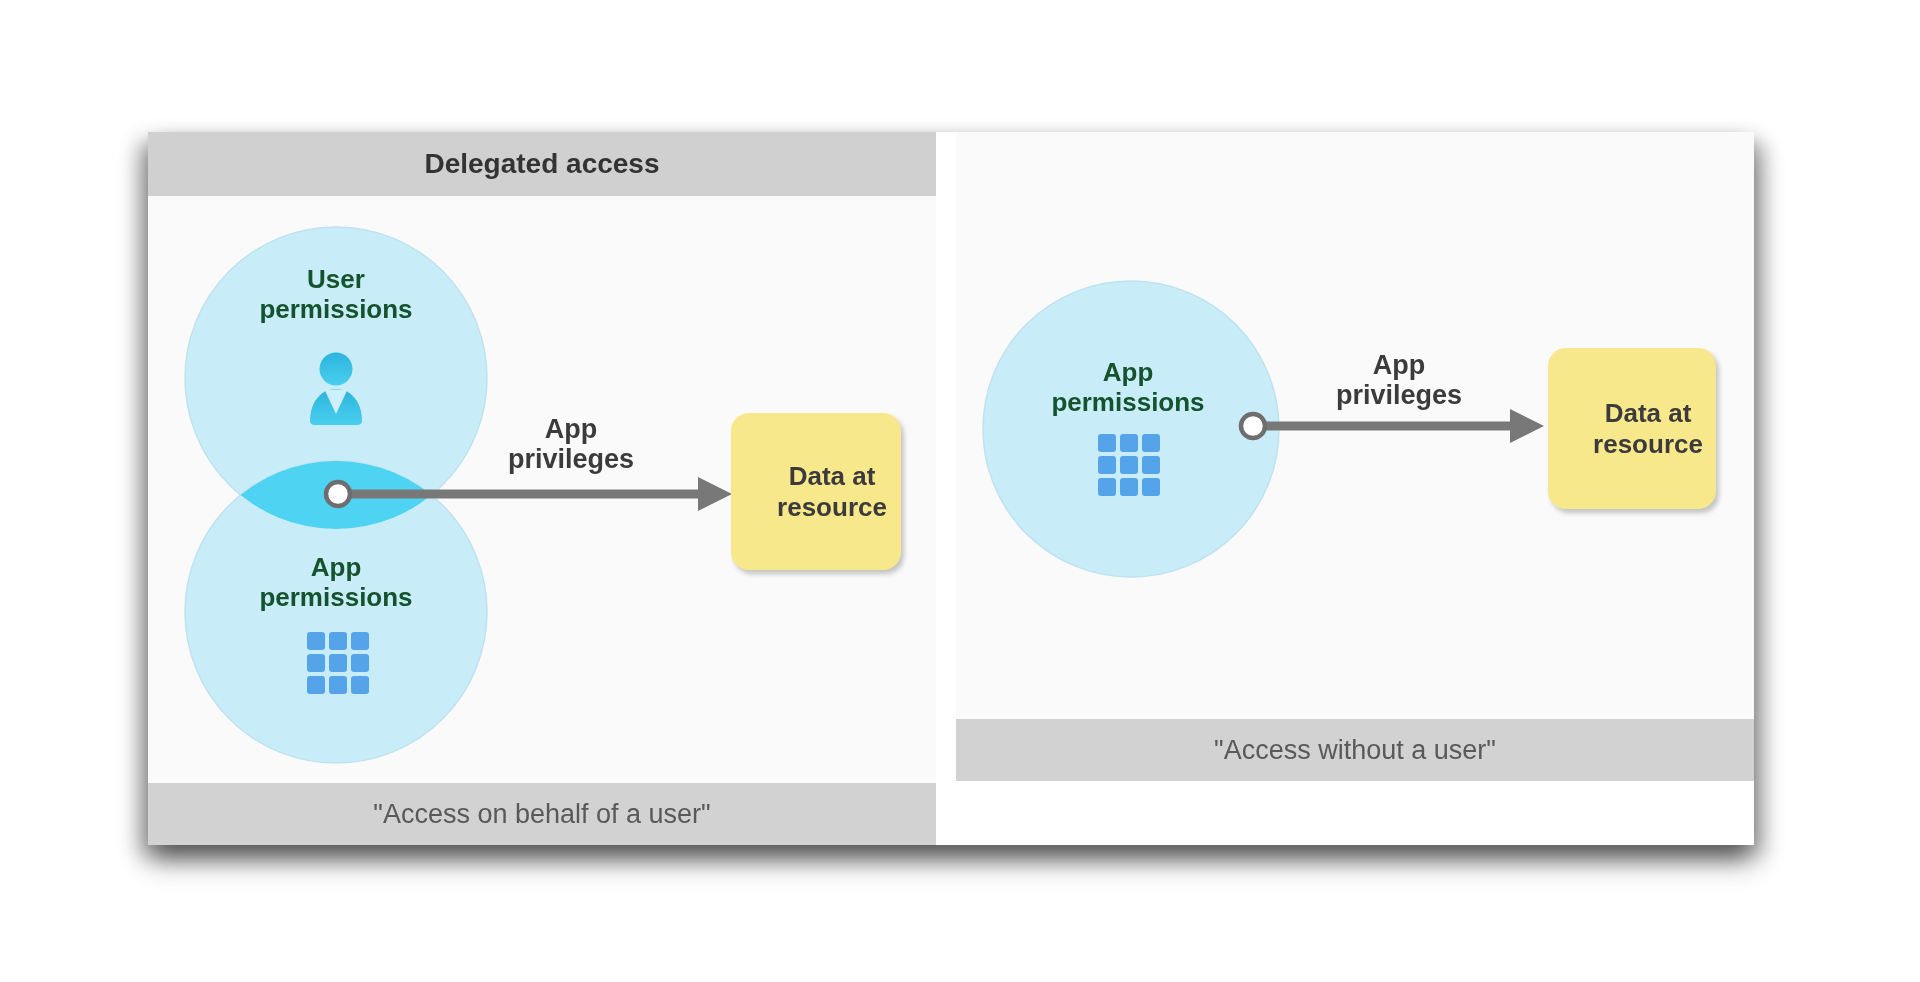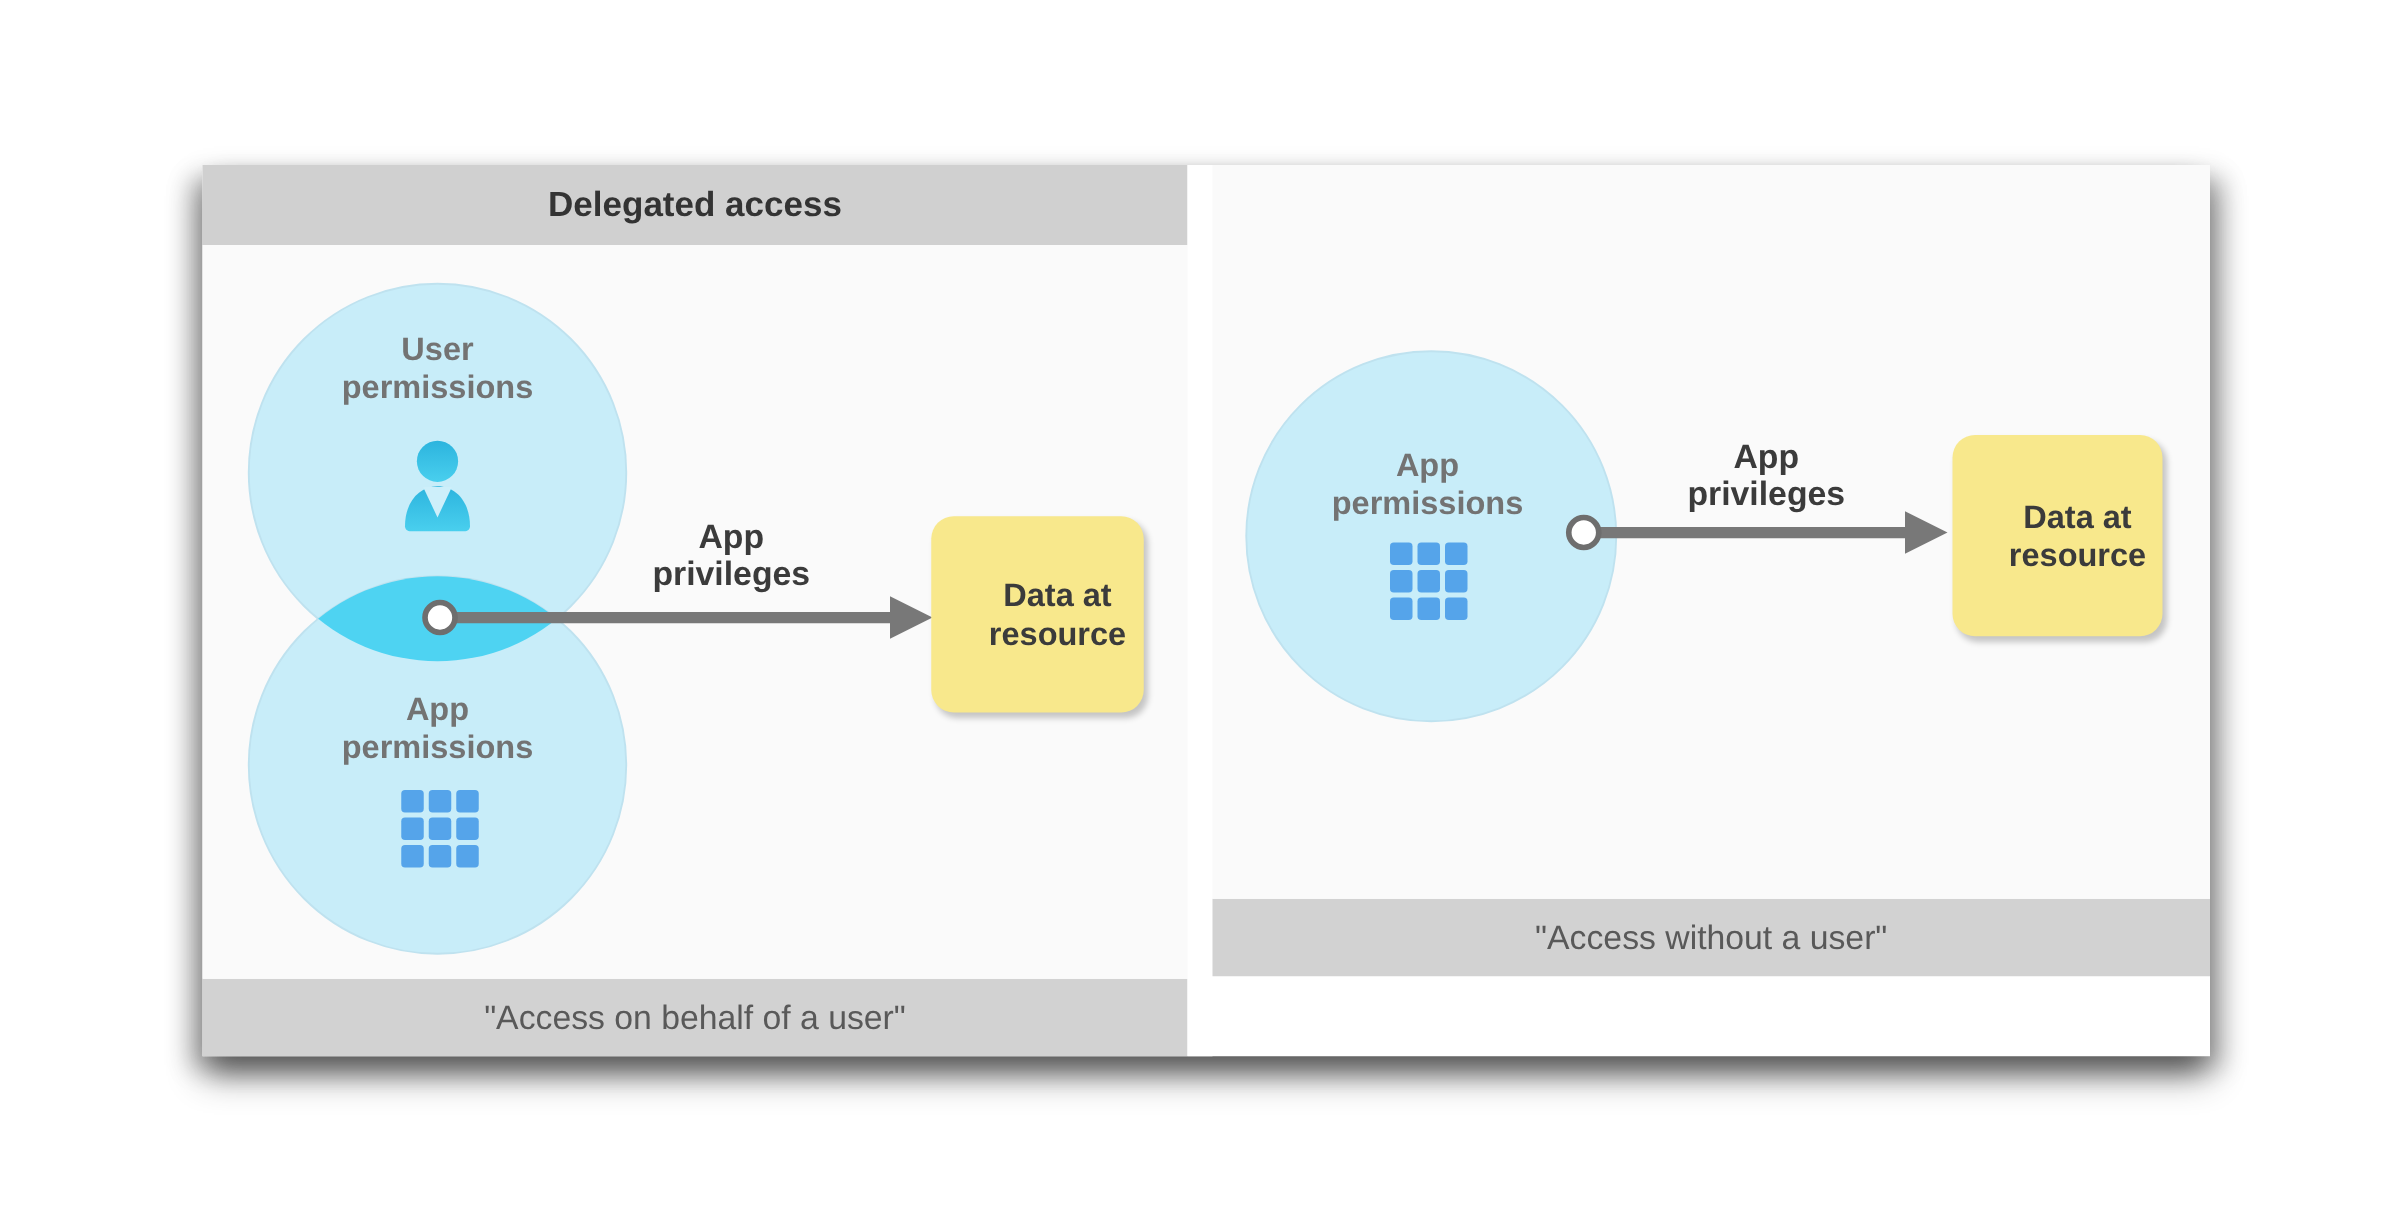--- a/index.html
+++ b/index.html
@@ -1,38 +1,38 @@
 <!DOCTYPE html>
 <html><head>
 <meta charset="utf-8">
 <style>
   * { margin:0; padding:0; box-sizing:border-box; }
   html,body { width:1920px; height:982px; background:#ffffff; overflow:hidden;
     font-family:"Liberation Sans", sans-serif; }
   .page { position:relative; width:1920px; height:982px; background:#ffffff; }
 
-  .diagram { position:absolute; left:162px; top:132px; width:1606px; height:713px;
+  .diagram { position:absolute; left:148px; top:132px; width:1606px; height:713px;
     display:flex; flex-direction:row; background:#ffffff;
     box-shadow:0 16px 26px rgba(0,0,0,0.45), -10px 10px 18px rgba(0,0,0,0.22), 10px 10px 18px rgba(0,0,0,0.22); }
 
   .panel { display:flex; flex-direction:column; height:713px; }
   .panel-left  { width:788px; }
   .panel-right { width:798px; }
   .v-divider { width:20px; height:713px; background:#ffffff; }
 
   .panel-header { height:64px; background:#d0d0d0; text-align:center;
     font-size:28px; font-weight:bold; color:#333333; line-height:64px; }
   .panel-body { position:relative; height:587px; background:#fafafa; overflow:hidden; }
   .panel-footer { height:62px; background:#d2d2d2; text-align:center;
     font-size:27px; color:#595959; line-height:62px; }
 
   .panel-body svg { position:absolute; left:0; top:0; }
 
   .circle-label { position:absolute; width:300px; text-align:center;
-    font-size:26px; font-weight:bold; color:#737373; line-height:30px;
+    font-size:26px; font-weight:bold; color:#14532d; line-height:30px;
     white-space:pre-line; }
   .arrow-label { position:absolute; width:300px; text-align:center;
     font-size:27px; font-weight:bold; color:#3b3b3b; line-height:30px;
     white-space:pre-line; }
 
   .resource-box { position:absolute; background:#f8e88c; border-radius:18px;
     box-shadow:3px 4px 5px rgba(0,0,0,0.22);
     display:flex; align-items:center; justify-content:center; text-align:center;
     font-size:26px; font-weight:bold; color:#3b3b3b; line-height:31px;
     white-space:pre-line;padding-left:32px; }

